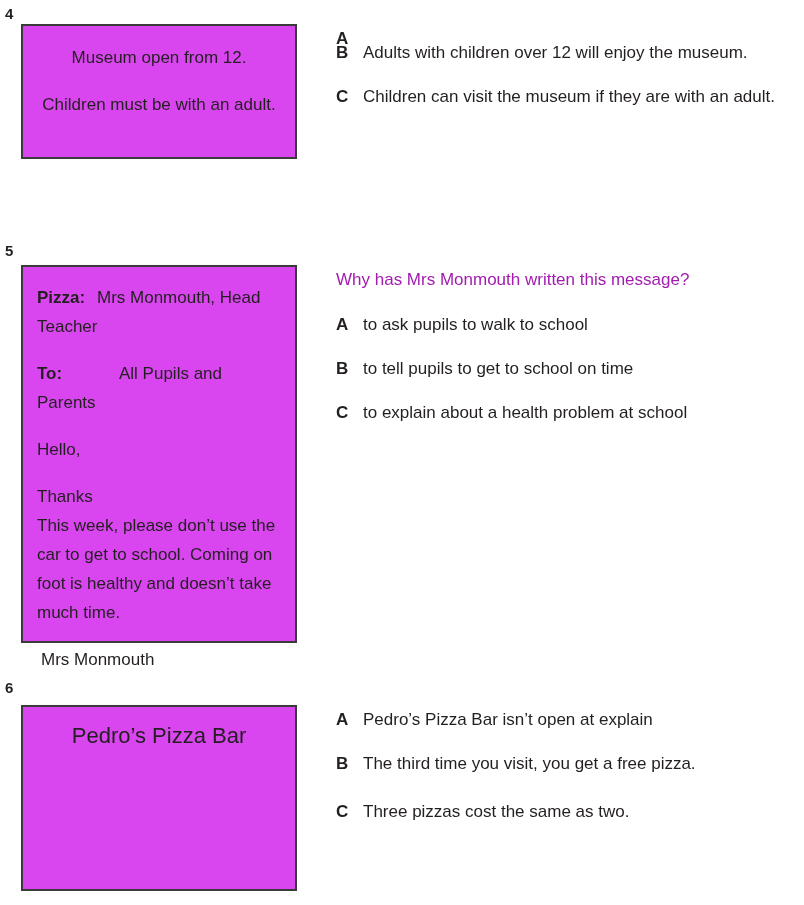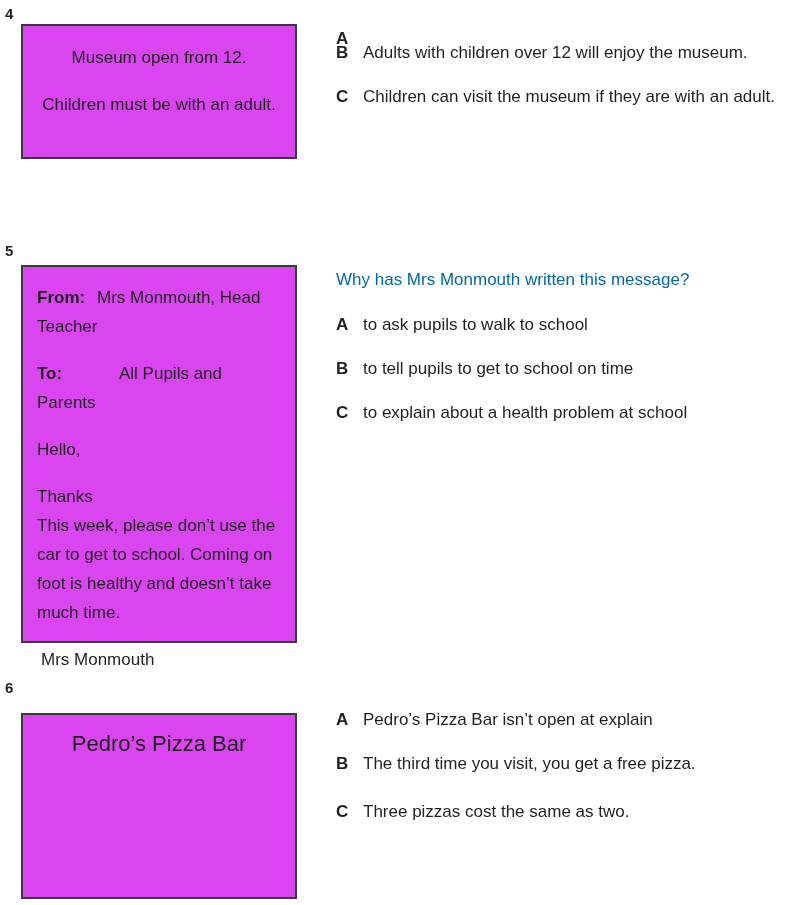--- a/index.html
+++ b/index.html
@@ -80,21 +80,21 @@
   }
   .options-col {
     position: absolute;
     left: 336px;
     width: 466px;
   }
   .prompt {
     font-size: 17px;
     line-height: 30px;
     margin: 0 0 15px 0;
-    color: #0369a1;
+    color: #a21caf;
   }
   .option {
     position: relative;
     font-size: 17px;
     line-height: 30px;
     margin: 0 0 14px 0;
     padding-left: 27px;
     color: #231f20;
   }
   .option:last-child { margin-bottom: 0; }
@@ -135,21 +135,21 @@
       </div>
     </div>
   </div>
 
   <div class="question-block" style="top:243px;">
     <div class="q-number">5</div>
 
     <div class="stimulus-box" style="top:22px;height:378px;">
       <div class="stimulus-inner" style="padding-top:16px;">
         <p class="kv-row">
-          <span class="kv-label from">From:</span><span class="kv-value">Mrs Monmouth, Head Teacher</span>
+          <span class="kv-label from">Pizza:</span><span class="kv-value">Mrs Monmouth, Head Teacher</span>
         </p>
         <p class="kv-row">
           <span class="kv-label to">To:</span><span class="kv-value">All Pupils and Parents</span>
         </p>
         <p class="stim-line stim-para">Hello,</p>
         <p class="stim-line" style="margin:0;">Thanks</p>
         <p class="stim-line stim-para">This week, please don’t use the car to get to school. Coming on foot is healthy and doesn’t take much time.</p>
         <p class="stim-line" style="margin:4px;">Mrs Monmouth</p>
       </div>
     </div>
@@ -167,21 +167,21 @@
       <div class="option">
         <span class="option-letter">C</span>
         <span class="option-text">to explain about a health problem at school</span>
       </div>
     </div>
   </div>
 
   <div class="question-block" style="top:680px;">
     <div class="q-number">6</div>
 
-    <div class="stimulus-box" style="top:25px;height:186px;margin-top:8px;">
+    <div class="stimulus-box" style="top:25px;height:186px;">
       <div class="stimulus-inner" style="padding-top:14px;padding-left:10px;padding-right:10px;">
         <p class="headline">Pedro’s Pizza Bar</p>
       </div>
     </div>
 
     <div class="options-col" style="top:25px;">
       <div class="option">
         <span class="option-letter">A</span>
         <span class="option-text">Pedro’s Pizza Bar isn’t open at explain</span>
       </div>

